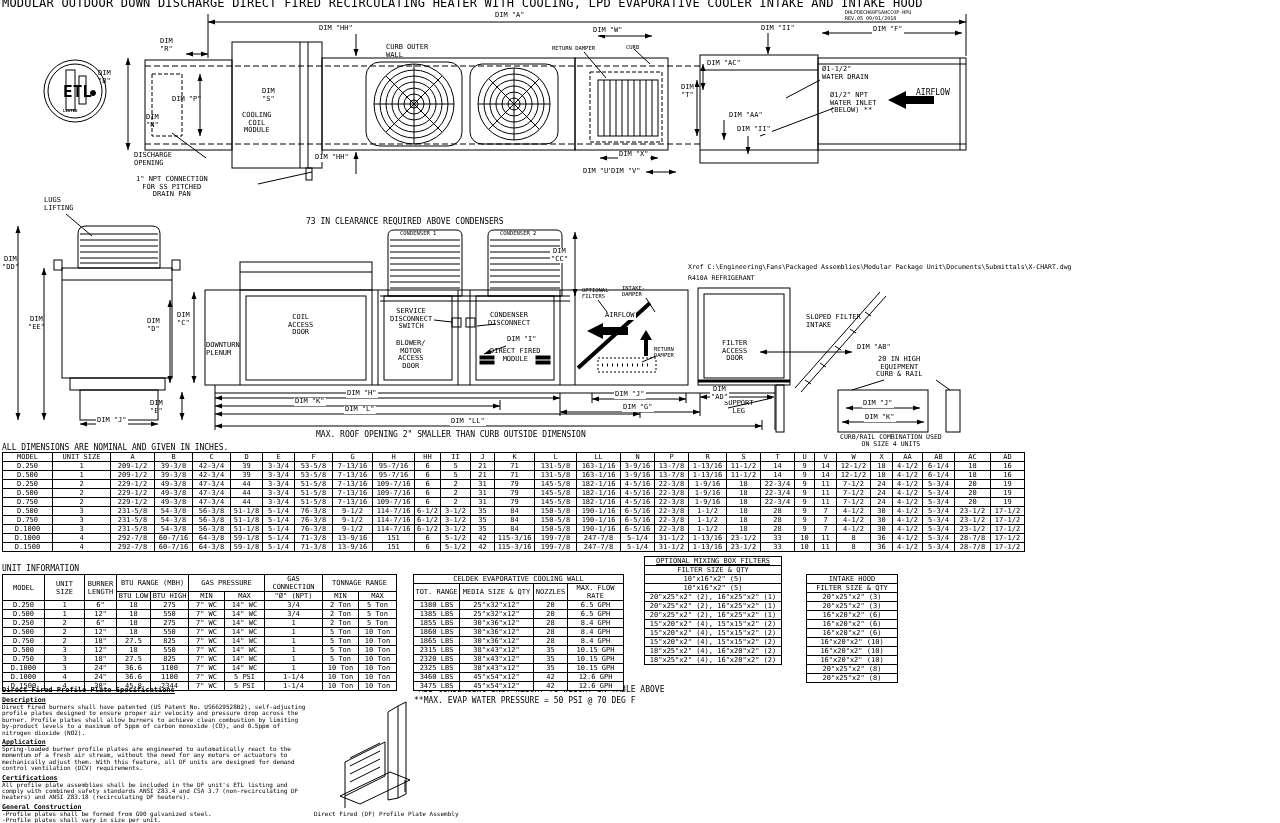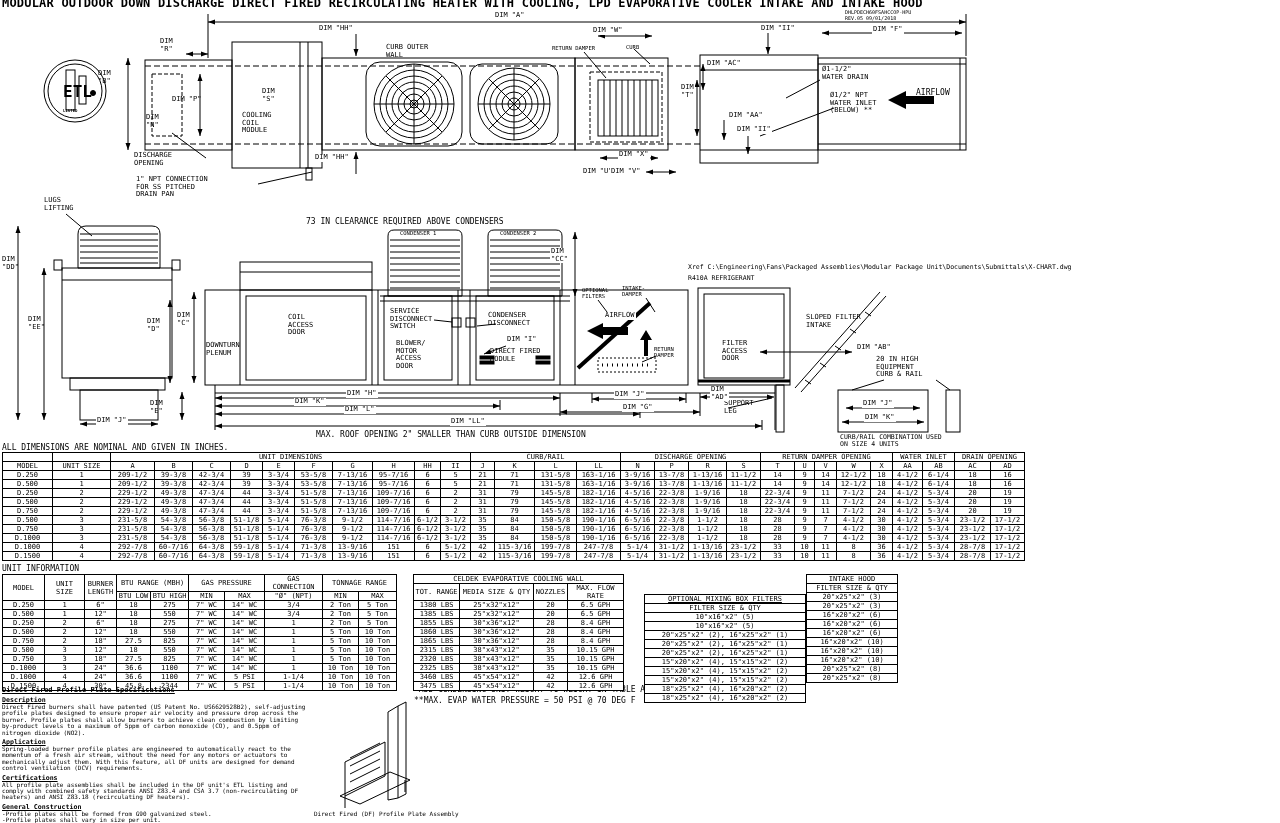--- a/index.html
+++ b/index.html
@@ -2,22 +2,22 @@
 <html><head>
 <meta charset="utf-8">
 <style>
   html,body{margin:0;padding:0;background:#fff;}
   .sheet{position:relative;width:1280px;height:823px;background:#fff;color:#000;
          font-family:"DejaVu Sans Mono",monospace;overflow:hidden;}
   svg.linework{position:absolute;left:0;top:0;}
   .lbl{position:absolute;font-size:7px;line-height:7.5px;white-space:pre-line;color:#000;}
   .nw{white-space:nowrap;}
   .bg{background:#fff;padding:0 1px;}
-  .c{text-align:left;}
-  .title{font-size:12px;font-weight:bold;letter-spacing:.2px;white-space:nowrap;}
+  .c{text-align:center;}
+  .title{font-size:12px;font-weight:normal;letter-spacing:.2px;white-space:nowrap;}
   .s5{font-size:5px;line-height:5.5px}
   .s55{font-size:5.5px;line-height:6px}
   .s6{font-size:6px;line-height:6.5px}
   .s65{font-size:6.5px;line-height:7px}
   .s8{font-size:8px;line-height:9px}
   table.t{position:absolute;border-collapse:collapse;table-layout:fixed;background:#fff;}
   .t th,.t td{border:1px solid #000;font-weight:normal;font-size:7px;line-height:8px;height:8px;
               padding:0 1px;text-align:center;white-space:nowrap;overflow:hidden;}
   .t th{white-space:pre-line;}
   .specs{position:absolute;left:2px;top:684px;width:308px;font-size:6px;line-height:6.4px;}
@@ -419,30 +419,20 @@
         <col style="width:22px">
         <col style="width:34px">
     <col style="width:22px">
         <col style="width:30px">
         <col style="width:32px">
         <col style="width:36px">
     <col style="width:34px">
   </colgroup>
   <thead>
     <tr>
-      <th></th>
-      <th></th>
-      <th colspan="10">UNIT DIMENSIONS</th>
-      <th colspan="4">CURB/RAIL</th>
-      <th colspan="4">DISCHARGE OPENING</th>
-      <th colspan="5">RETURN DAMPER OPENING</th>
-      <th colspan="2">WATER INLET</th>
-      <th colspan="2">DRAIN OPENING</th>
-    </tr>
-    <tr>
           <th>MODEL</th>
           <th>UNIT SIZE</th>
           <th>A</th>
           <th>B</th>
           <th>C</th>
           <th>D</th>
           <th>E</th>
           <th>F</th>
           <th>G</th>
           <th>H</th>
@@ -1014,21 +1004,21 @@
         </tr>
         <tr>
           <td>3475 LBS</td>
           <td>45"x54"x12"</td>
           <td>42</td>
           <td>12.6 GPH</td>
         </tr>
       </tbody>
 </table>
 
-<table class="t" style="left:644px;top:594px;width:162px">
+<table class="t" style="left:644px;top:556px;width:138px">
   <thead>
     <tr>
       <th style="text-decoration:underline">OPTIONAL MIXING BOX FILTERS</th>
     </tr>
     <tr>
       <th>FILTER SIZE &amp; QTY</th>
     </tr>
   </thead>
   <tbody>
         <tr>

